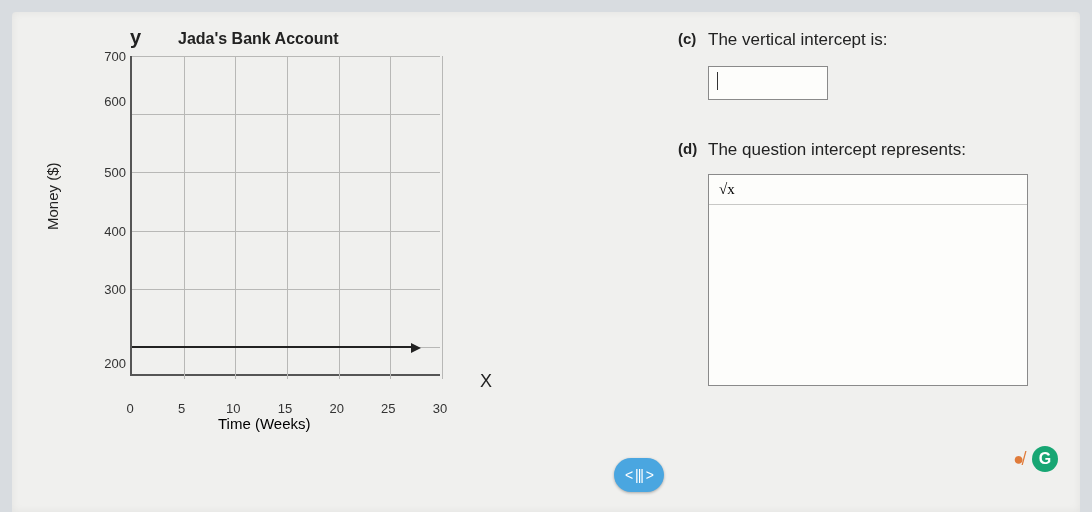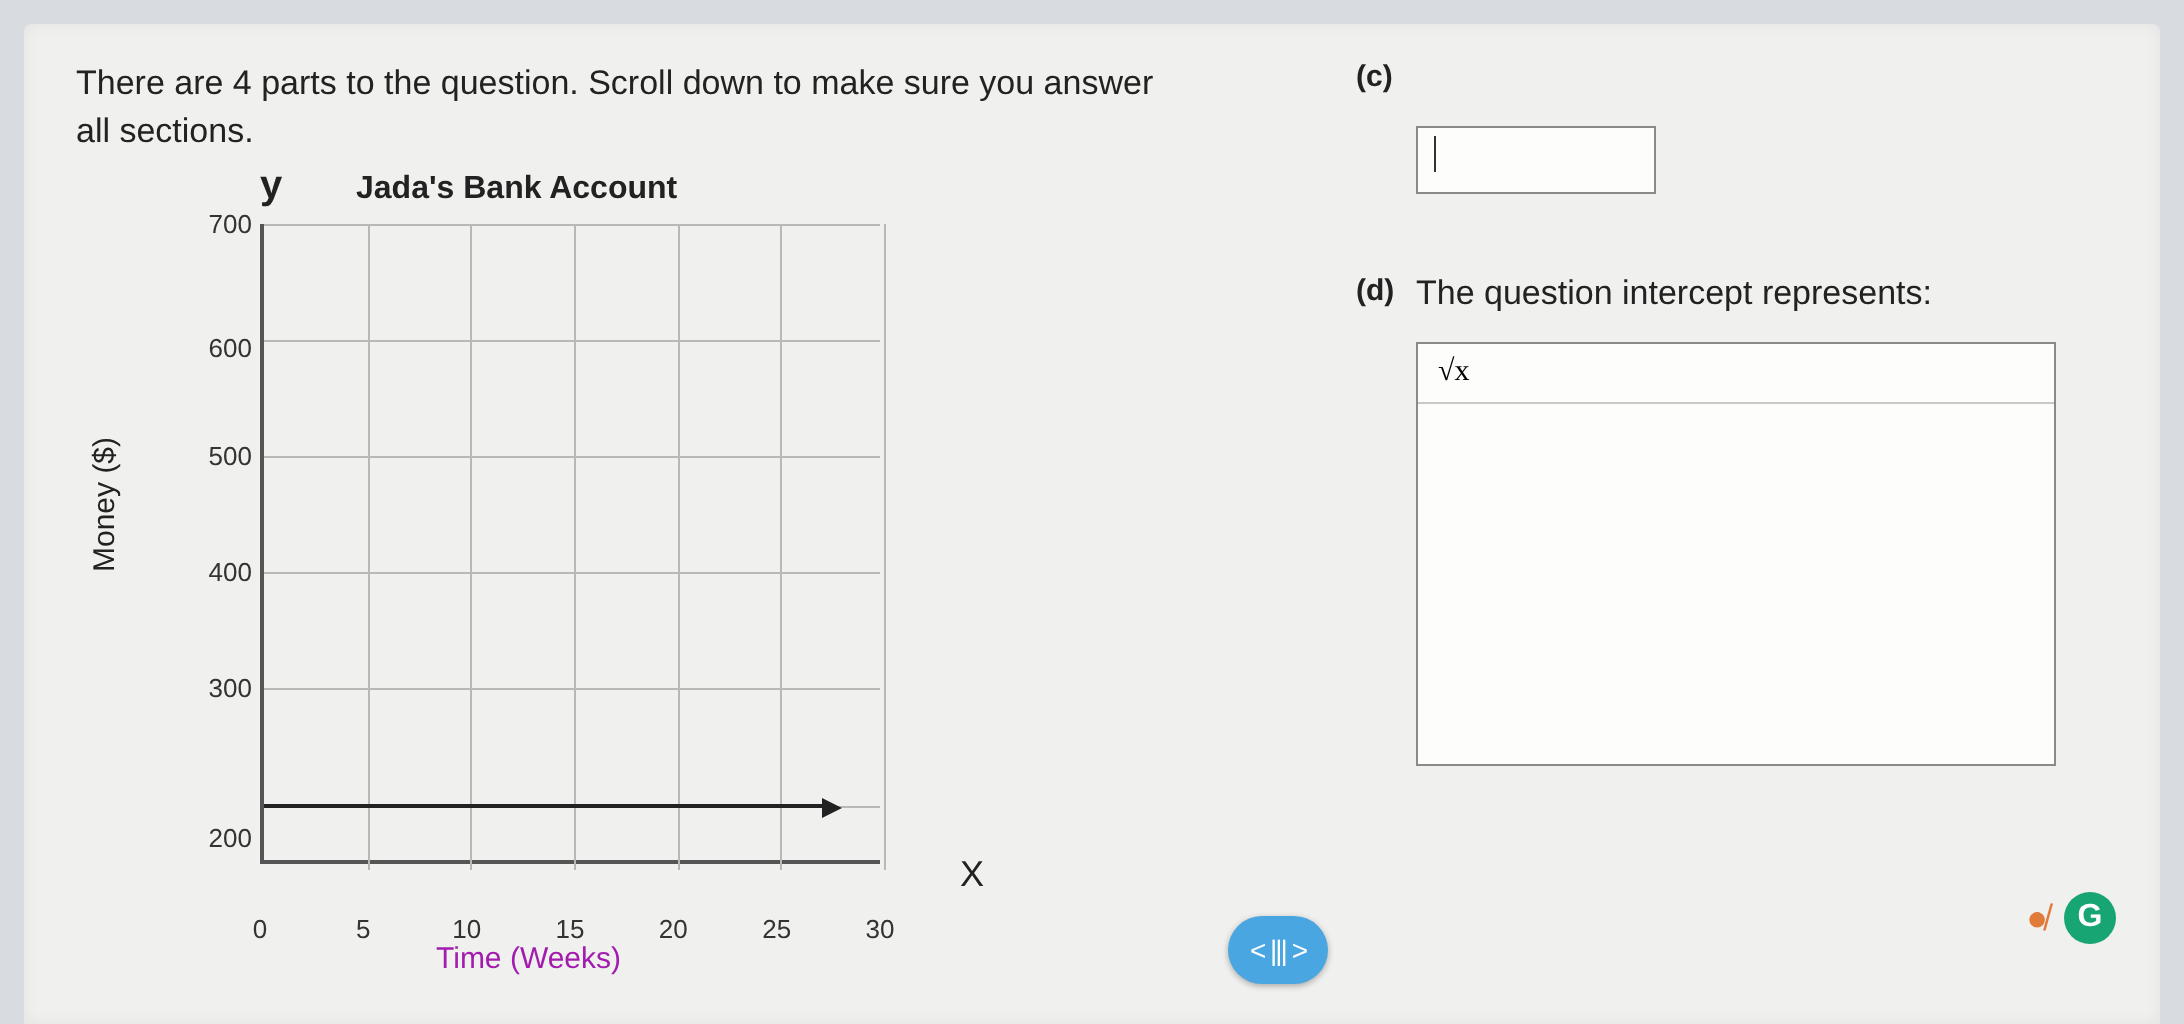--- a/index.html
+++ b/index.html
@@ -54,21 +54,21 @@
     left: -14px; top: 200px;
     transform: rotate(-90deg);
     transform-origin: left top;
     font-size: 15px;
     color: #222;
   }
   .x-label {
     position: absolute;
     bottom: -2px; left: 160px;
     font-size: 15px;
-    color: #a21caf;
+    color: #000000;
   }
   .x-var {
     position: absolute;
     right: 26px; bottom: 38px;
     font-size: 18px;
     color: #222;
   }
   .plot {
     position: absolute;
     left: 72px;
@@ -193,21 +193,20 @@
     font-weight: bold;
   }
 </style>
 </head>
 <body>
 
 <div class="page">
   <div class="top-row">
 
     <div class="left-col">
-      <p class="instruction">There are 4 parts to the question. Scroll down to make sure you answer all sections.</p>
 
       <div class="chart-wrap">
         <span class="y-var">y</span>
         <span class="chart-title">Jada's Bank Account</span>
         <span class="y-label">Money ($)</span>
 
         <div class="plot" id="plot">
             <div class="gridline-h" style="top: 290.909px;"></div>
             <div class="gridline-h" style="top: 232.727px;"></div>
             <div class="gridline-h" style="top: 174.545px;"></div>
@@ -223,35 +222,36 @@
             <div class="dataline" style="left: 0px; top: 289.909px; width: 279px;"></div>
             <div class="arrowhead" style="left: 279px; top: 290.909px;"></div>
           </div>
 
         <span class="x-var">X</span>
         <span class="x-label">Time (Weeks)</span>
       <div class="tick-y" style="top: 316.909px; margin-top: 16px;">200</div>
           <div class="tick-y" style="top: 258.727px;">300</div>
           <div class="tick-y" style="top: 200.545px;">400</div>
           <div class="tick-y" style="top: 142.364px;">500</div>
-          <div class="tick-y" style="top: 88px; text-align: right;">600</div>
+          <div class="tick-y" style="top: 71px; text-align: right;">600</div>
           <div class="tick-y" style="top: 26px; text-align: right;">700</div>
           <div class="tick-x" style="left: 72px;">0</div>
           <div class="tick-x" style="left: 123.667px;">5</div>
           <div class="tick-x" style="left: 175.333px;">10</div>
           <div class="tick-x" style="left: 227px;">15</div>
           <div class="tick-x" style="left: 278.667px;">20</div>
           <div class="tick-x" style="left: 330.333px;">25</div>
           <div class="tick-x" style="left: 382px;">30</div>
         </div>
     </div>
 
     <div class="right-col">
       <div class="part-row">
         <span class="part-label">(c)</span>
+        <span class="part-text">The vertical intercept is:</span>
       </div>
       <div class="answer-input">
         <span class="cursor"></span>
       </div>
 
       <div style="height:40px"></div>
 
       <div class="part-row">
         <span class="part-label">(d)</span>
         <span class="part-text">The question intercept represents:</span>

